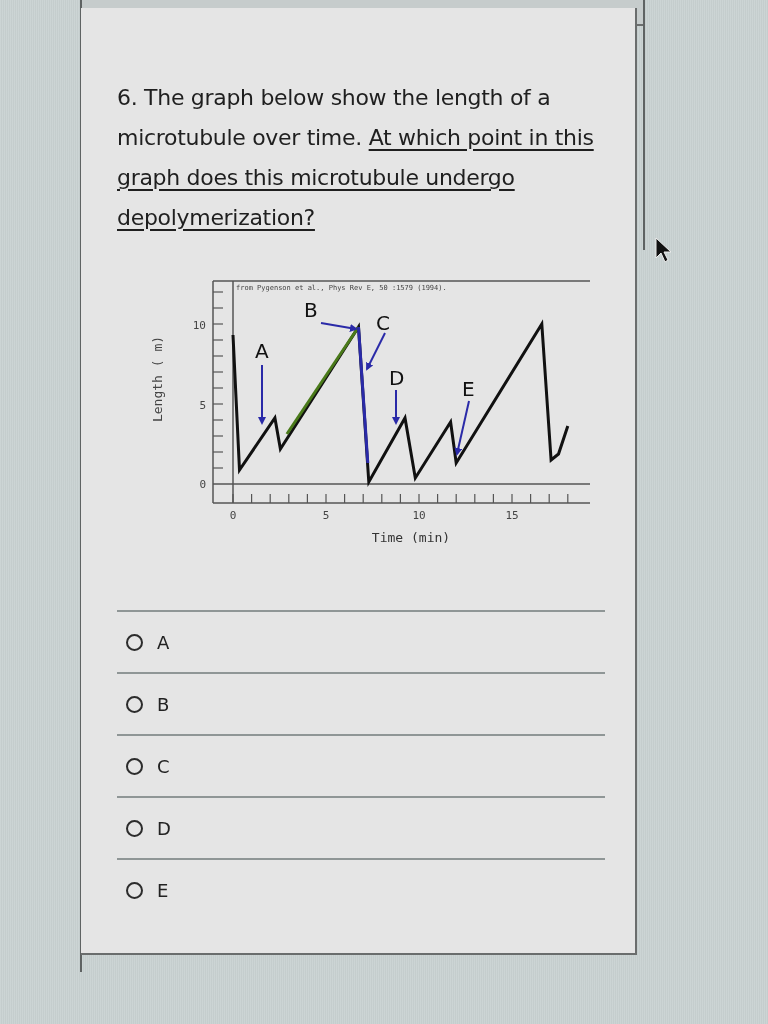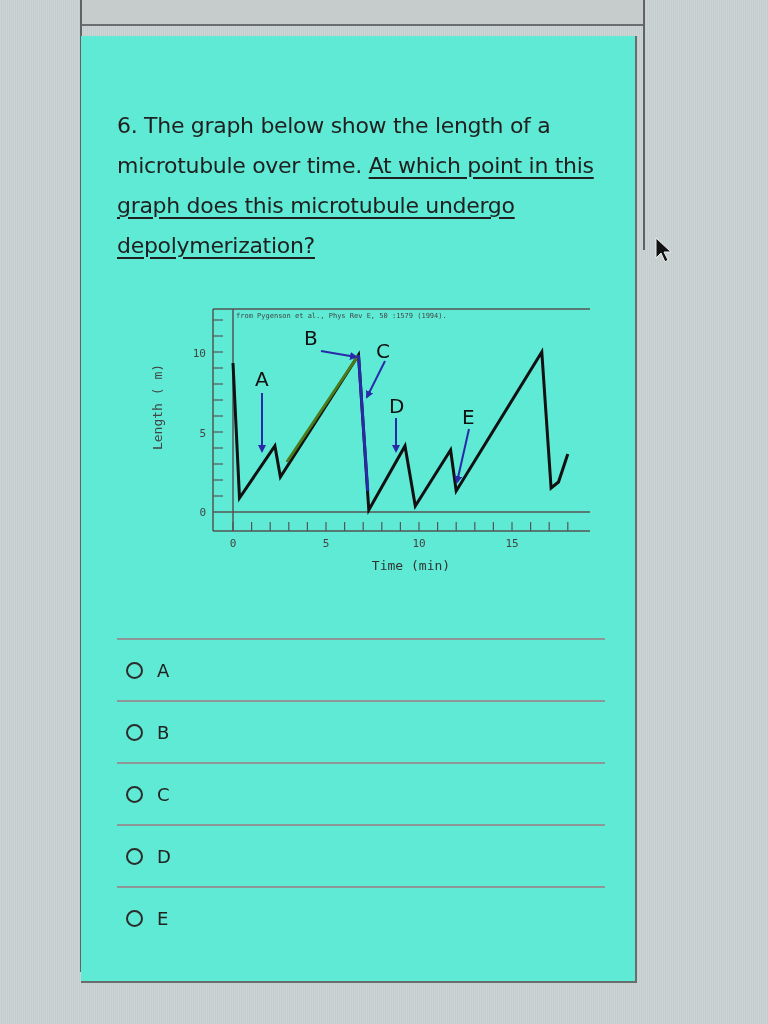--- a/index.html
+++ b/index.html
@@ -13,22 +13,22 @@
       background: repeating-linear-gradient(90deg, rgba(255,255,255,0.06) 0 1px, rgba(0,0,0,0.025) 1px 2px);
       pointer-events: none;
     }
     .top-bar {
       position: absolute; left: 81px; top: 0; width: 563px; height: 24px;
       background: #c6cccc; border-bottom: 2px solid #6b6e6e;
     }
     .left-rule { position: absolute; left: 80px; top: 0; width: 2px; height: 972px; background: #5f6363; }
     .right-rule { position: absolute; left: 643px; top: 0; width: 2px; height: 250px; background: #5f6363; }
     .card {
-      position: absolute; left: 81px; top: 36px; width: 554px; height: 945px;
-      background: #5eead4; border-right: 2px solid #6a6d6d; border-bottom: 2px solid #6a6d6d;
+      position: absolute; left: 81px; top: 8px; width: 554px; height: 945px;
+      background: #e5e5e5; border-right: 2px solid #6a6d6d; border-bottom: 2px solid #6a6d6d;
     }
     .question {
       position: absolute; left: 36px; top: 70px; width: 500px;
       font-family: "DejaVu Sans", sans-serif; font-size: 22px; line-height: 40px;
       color: #1f1f1f; letter-spacing: -0.3px;
     }
     .question .u { text-decoration: underline; text-decoration-thickness: 2px; text-underline-offset: 4px; }
     .chart-wrap { position: absolute; left: 55px; top: 265px; width: 470px; height: 300px; }
     .options { position: absolute; left: 36px; top: 602px; width: 488px; }
     .divider { height: 2px; background: #8f9696; }

